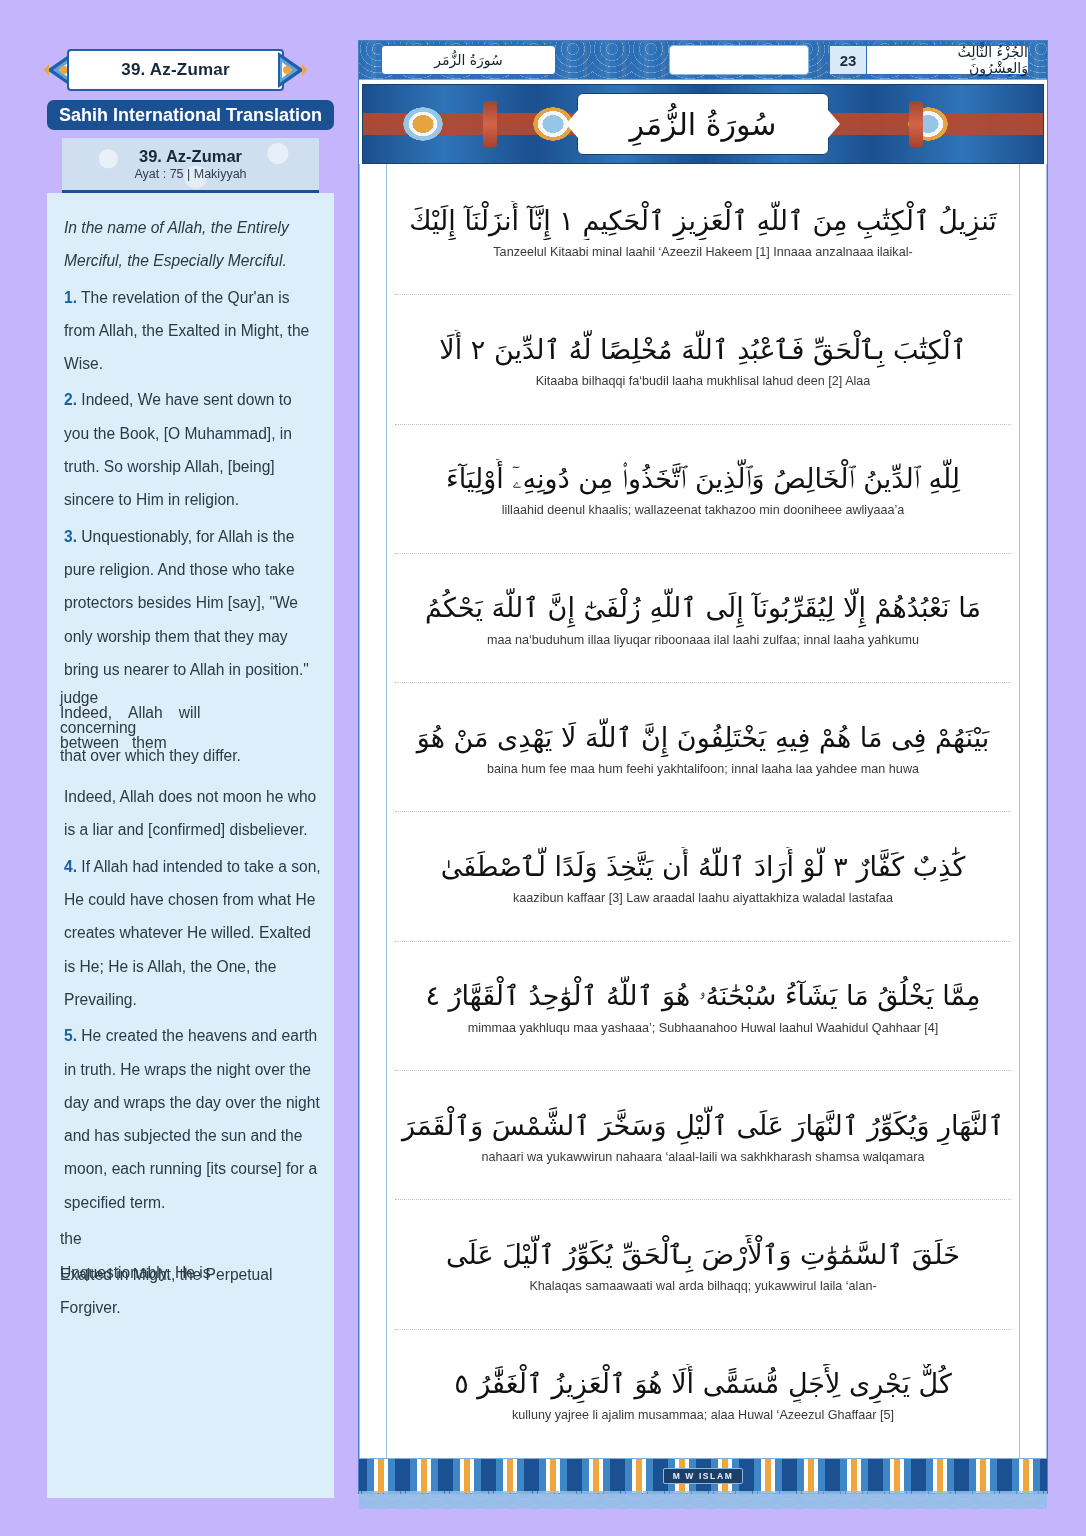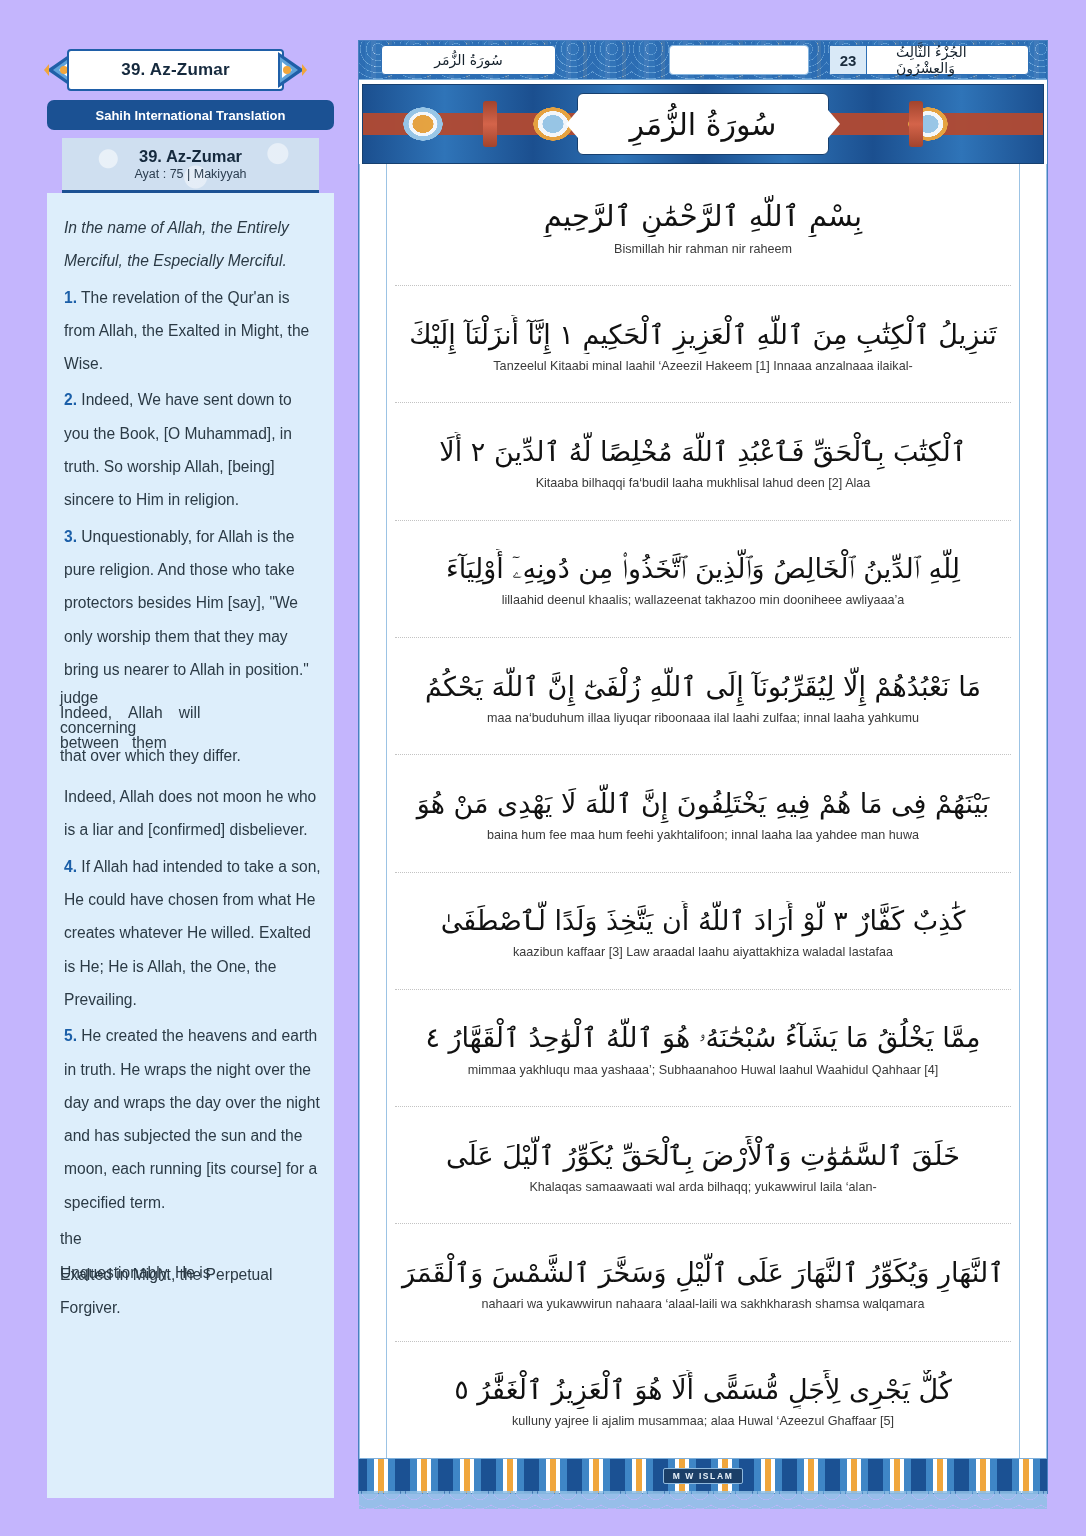--- a/index.html
+++ b/index.html
@@ -74,21 +74,21 @@
     width: 287px;
     height: 30px;
     background: #1b5193;
     border-radius: 7px;
     display: flex;
     align-items: center;
     justify-content: center;
   }
   .translation-banner span {
     color: #ffffff;
-    font-size: 13px;
+    font-size: 18px;
     font-weight: bold;
     text-align: center;
   }
 
   .ayat-info {
     position: absolute;
     left: 62px;
     top: 138px;
     width: 257px;
     height: 52px;
@@ -249,21 +249,21 @@
     border-right: 1px solid #2e6fb5;
     display: flex;
     align-items: center;
     justify-content: center;
     font-size: 15px;
     font-weight: bold;
     color: #1a2c3d;
   }
   .juz-ar {
     flex: 1;
-    text-align: left;
+    text-align: right;
     font-family: "DejaVu Sans", sans-serif;
     font-size: 14px;
     color: #15212c;
     direction: rtl;
     padding-left: 29px;
   }
   .surah-ar-small {
     font-family: "DejaVu Sans", sans-serif;
     font-size: 14px;
     color: #15212c;
@@ -550,24 +550,20 @@
           <span class="sb-title">سُورَةُ الزُّمَرِ</span>
         </div>
       </div>
 
       <div class="qbody">
         <div class="side-border"></div>
         <div class="side-border right"></div>
 
         <div class="verses">
 
-          <div class="vrow">
-            <div class="ar bism">بِسْمِ ٱللَّهِ ٱلرَّحْمَٰنِ ٱلرَّحِيمِ</div>
-            <div class="tr">Bismillah hir rahman nir raheem</div>
-          </div>
 
           <div class="vrow">
             <div class="ar">تَنزِيلُ ٱلْكِتَٰبِ مِنَ ٱللَّهِ ٱلْعَزِيزِ ٱلْحَكِيمِ ١ إِنَّآ أَنزَلْنَآ إِلَيْكَ</div>
             <div class="tr">Tanzeelul Kitaabi minal laahil ‘Azeezil Hakeem [1] Innaaa anzalnaaa ilaikal-</div>
           </div>
 
           <div class="vrow">
             <div class="ar">ٱلْكِتَٰبَ بِٱلْحَقِّ فَٱعْبُدِ ٱللَّهَ مُخْلِصًا لَّهُ ٱلدِّينَ ٢ أَلَا</div>
             <div class="tr">Kitaaba bilhaqqi fa‘budil laaha mukhlisal lahud deen [2] Alaa</div>
           </div>
@@ -591,27 +587,27 @@
             <div class="ar">كَٰذِبٌ كَفَّارٌ ٣ لَّوْ أَرَادَ ٱللَّهُ أَن يَتَّخِذَ وَلَدًا لَّٱصْطَفَىٰ</div>
             <div class="tr">kaazibun kaffaar [3] Law araadal laahu aiyattakhiza waladal lastafaa</div>
           </div>
 
           <div class="vrow">
             <div class="ar">مِمَّا يَخْلُقُ مَا يَشَآءُ سُبْحَٰنَهُۥ هُوَ ٱللَّهُ ٱلْوَٰحِدُ ٱلْقَهَّارُ ٤</div>
             <div class="tr">mimmaa yakhluqu maa yashaaa’; Subhaanahoo Huwal laahul Waahidul Qahhaar [4]</div>
           </div>
 
           <div class="vrow">
+            <div class="ar">ٱلنَّهَارِ وَيُكَوِّرُ ٱلنَّهَارَ عَلَى ٱلَّيْلِ وَسَخَّرَ ٱلشَّمْسَ وَٱلْقَمَرَ</div>
+            <div class="tr">nahaari wa yukawwirun nahaara ‘alaal-laili wa sakhkharash shamsa walqamara</div>
+          </div>
+
+          <div class="vrow">
             <div class="ar">خَلَقَ ٱلسَّمَٰوَٰتِ وَٱلْأَرْضَ بِٱلْحَقِّ يُكَوِّرُ ٱلَّيْلَ عَلَى</div>
             <div class="tr">Khalaqas samaawaati wal arda bilhaqq; yukawwirul laila ‘alan-</div>
-          </div>
-
-          <div class="vrow">
-            <div class="ar">ٱلنَّهَارِ وَيُكَوِّرُ ٱلنَّهَارَ عَلَى ٱلَّيْلِ وَسَخَّرَ ٱلشَّمْسَ وَٱلْقَمَرَ</div>
-            <div class="tr">nahaari wa yukawwirun nahaara ‘alaal-laili wa sakhkharash shamsa walqamara</div>
           </div>
 
           <div class="vrow no-rule">
             <div class="ar">كُلٌّ يَجْرِى لِأَجَلٍ مُّسَمًّى أَلَا هُوَ ٱلْعَزِيزُ ٱلْغَفَّٰرُ ٥</div>
             <div class="tr">kulluny yajree li ajalim musammaa; alaa Huwal ‘Azeezul Ghaffaar [5]</div>
           </div>
 
         </div>
       </div>
 

